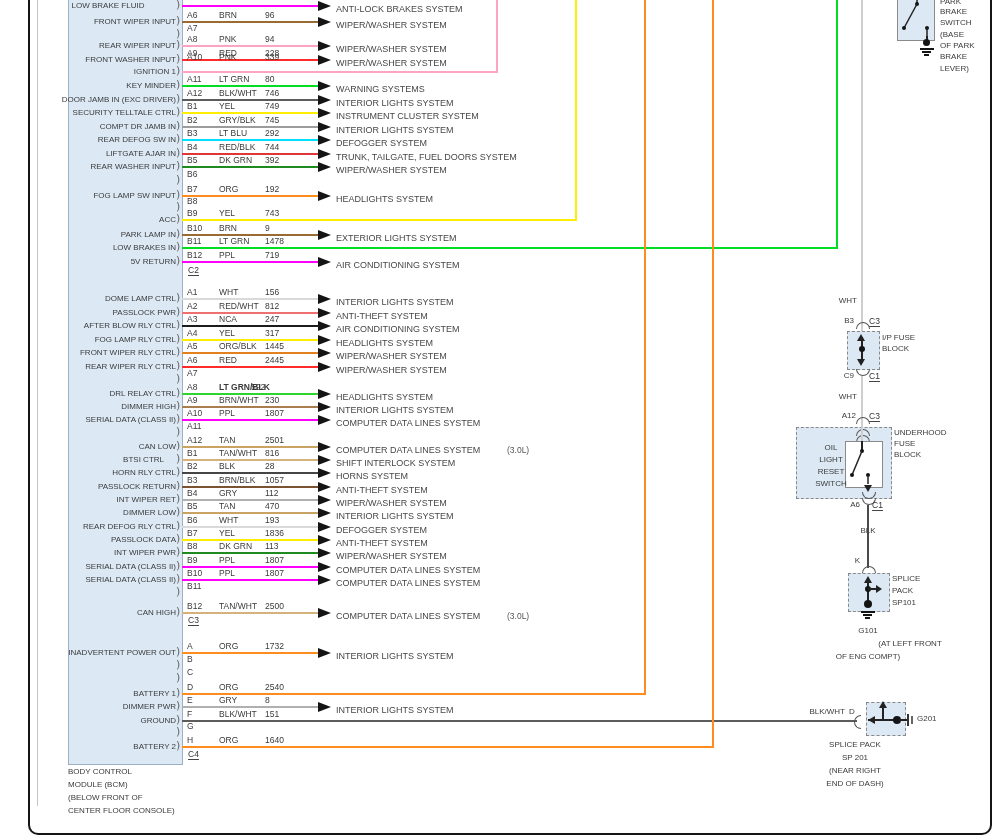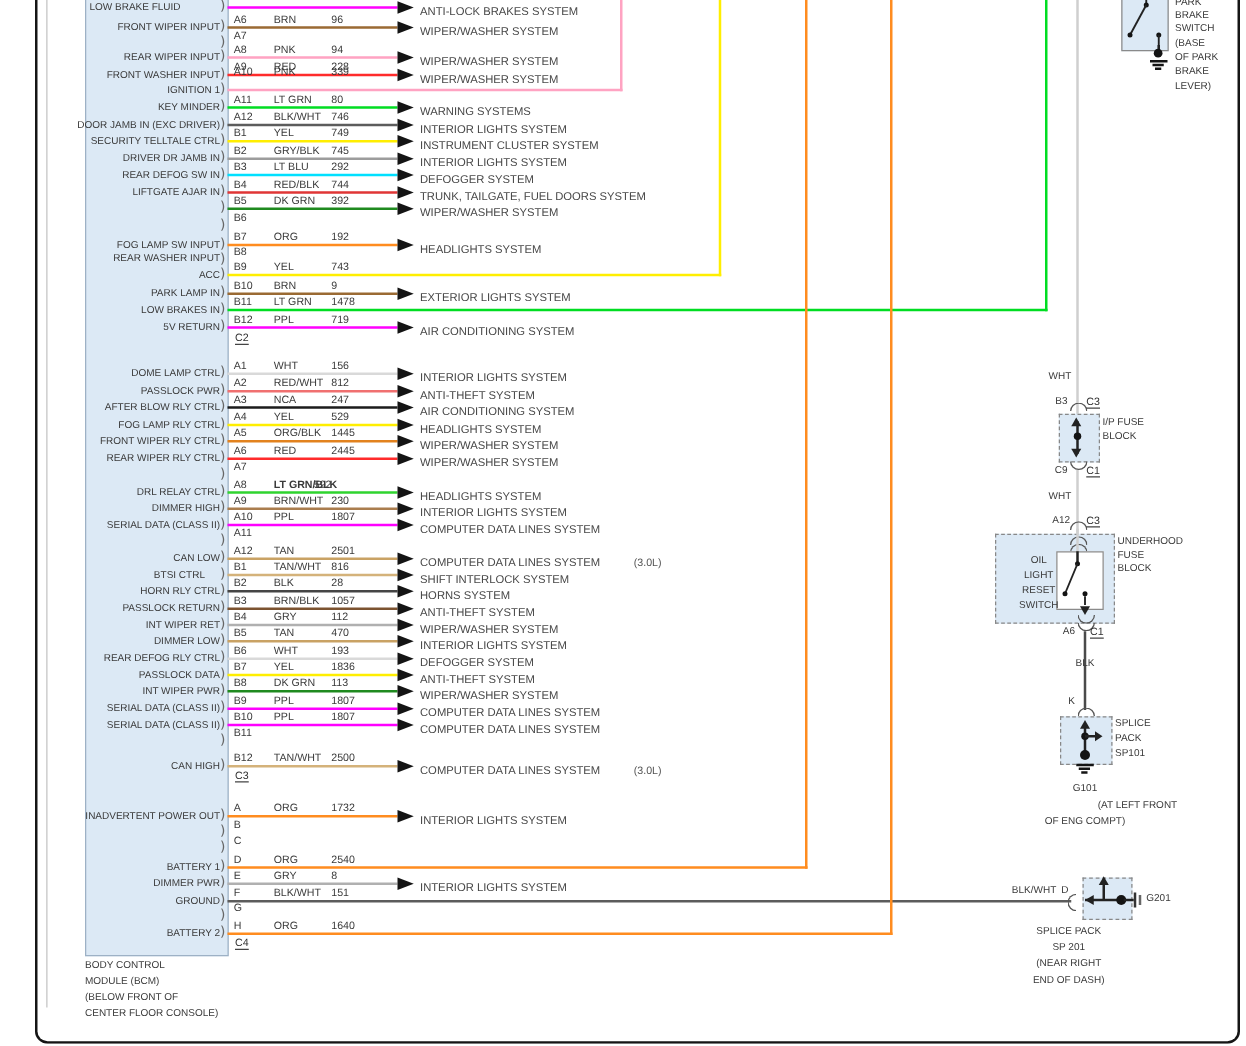--- a/index.html
+++ b/index.html
@@ -85,39 +85,39 @@
       <div class="tri-r" style="left:318px;top:95px;"></div>
       <div class="sys" style="left:336px;top:98px;">INTERIOR LIGHTS SYSTEM</div>
       <div class="bracket" style="left:176px;top:106px;">)</div>
       <div class="pin" style="left:187px;top:101px;"><span style="display: inline-block; width: 32px;">B1</span><span style="display: inline-block; width: 46px;">YEL</span><span>749</span></div>
       <div class="lbl rt" style="left:40px;top:108px;width:136px;">SECURITY TELLTALE CTRL</div>
       <div class="wire" style="left:182px;top:112px;width:136px;background:#FFEE00;"></div>
       <div class="tri-r" style="left:318px;top:108px;"></div>
       <div class="sys" style="left:336px;top:111px;">INSTRUMENT CLUSTER SYSTEM</div>
       <div class="bracket" style="left:176px;top:120px;">)</div>
       <div class="pin" style="left:187px;top:115px;"><span style="display: inline-block; width: 32px;">B2</span><span style="display: inline-block; width: 46px;">GRY/BLK</span><span>745</span></div>
-      <div class="lbl rt" style="left:40px;top:122px;width:136px;">DRIVER DR JAMB IN</div>
+      <div class="lbl rt" style="left:40px;top:122px;width:136px;">COMPT DR JAMB IN</div>
       <div class="wire" style="left:182px;top:126px;width:136px;background:#9C9C9C;"></div>
       <div class="tri-r" style="left:318px;top:122px;"></div>
       <div class="sys" style="left:336px;top:125px;">INTERIOR LIGHTS SYSTEM</div>
       <div class="bracket" style="left:176px;top:133px;">)</div>
       <div class="pin" style="left:187px;top:128px;"><span style="display: inline-block; width: 32px;">B3</span><span style="display: inline-block; width: 46px;">LT BLU</span><span>292</span></div>
       <div class="lbl rt" style="left:40px;top:135px;width:136px;">REAR DEFOG SW IN</div>
       <div class="wire" style="left:182px;top:139px;width:136px;background:#00E0FF;"></div>
       <div class="tri-r" style="left:318px;top:135px;"></div>
       <div class="sys" style="left:336px;top:138px;">DEFOGGER SYSTEM</div>
       <div class="bracket" style="left:176px;top:147px;">)</div>
       <div class="pin" style="left:187px;top:142px;"><span style="display: inline-block; width: 32px;">B4</span><span style="display: inline-block; width: 46px;">RED/BLK</span><span>744</span></div>
       <div class="lbl rt" style="left:40px;top:149px;width:136px;">LIFTGATE AJAR IN</div>
       <div class="wire" style="left:182px;top:153px;width:136px;background:#E03636;"></div>
       <div class="tri-r" style="left:318px;top:149px;"></div>
       <div class="sys" style="left:336px;top:152px;">TRUNK, TAILGATE, FUEL DOORS SYSTEM</div>
       <div class="bracket" style="left:176px;top:160px;">)</div>
       <div class="pin" style="left:187px;top:155px;"><span style="display: inline-block; width: 32px;">B5</span><span style="display: inline-block; width: 46px;">DK GRN</span><span>392</span></div>
-      <div class="lbl rt" style="left:40px;top:162px;width:136px;margin-top:40px;">REAR WASHER INPUT</div>
+      <div class="lbl rt" style="left:40px;top:162px;width:136px;">REAR WASHER INPUT</div>
       <div class="wire" style="left:182px;top:166px;width:136px;background:#1F8A1F;"></div>
       <div class="tri-r" style="left:318px;top:162px;"></div>
       <div class="sys" style="left:336px;top:165px;">WIPER/WASHER SYSTEM</div>
       <div class="bracket" style="left:176px;top:174px;">)</div>
       <div class="pin" style="left:187px;top:169px;"><span style="display: inline-block; width: 32px;">B6</span></div>
       <div class="bracket" style="left:176px;top:189px;">)</div>
       <div class="pin" style="left:187px;top:184px;"><span style="display: inline-block; width: 32px;">B7</span><span style="display: inline-block; width: 46px;">ORG</span><span>192</span></div>
       <div class="lbl rt" style="left:40px;top:191px;width:136px;">FOG LAMP SW INPUT</div>
       <div class="wire" style="left:182px;top:195px;width:136px;background:#FF8C1F;"></div>
       <div class="tri-r" style="left:318px;top:191px;"></div>
@@ -159,21 +159,21 @@
       <div class="wire" style="left:182px;top:312px;width:136px;background:#F07070;"></div>
       <div class="tri-r" style="left:318px;top:308px;"></div>
       <div class="sys" style="left:336px;top:311px;">ANTI-THEFT SYSTEM</div>
       <div class="bracket" style="left:176px;top:319px;">)</div>
       <div class="pin" style="left:187px;top:314px;"><span style="display: inline-block; width: 32px;">A3</span><span style="display: inline-block; width: 46px;">NCA</span><span>247</span></div>
       <div class="lbl rt" style="left:40px;top:321px;width:136px;">AFTER BLOW RLY CTRL</div>
       <div class="wire" style="left:182px;top:325px;width:136px;background:#1C1C1C;"></div>
       <div class="tri-r" style="left:318px;top:321px;"></div>
       <div class="sys" style="left:336px;top:324px;">AIR CONDITIONING SYSTEM</div>
       <div class="bracket" style="left:176px;top:333px;">)</div>
-      <div class="pin" style="left:187px;top:328px;"><span style="display: inline-block; width: 32px;">A4</span><span style="display: inline-block; width: 46px;">YEL</span><span>529</span></div>
+      <div class="pin" style="left:187px;top:328px;"><span style="display: inline-block; width: 32px;">A4</span><span style="display: inline-block; width: 46px;">YEL</span><span>317</span></div>
       <div class="lbl rt" style="left:40px;top:335px;width:136px;">FOG LAMP RLY CTRL</div>
       <div class="wire" style="left:182px;top:339px;width:136px;background:#FFEE00;"></div>
       <div class="tri-r" style="left:318px;top:335px;"></div>
       <div class="sys" style="left:336px;top:338px;">HEADLIGHTS SYSTEM</div>
       <div class="bracket" style="left:176px;top:346px;">)</div>
       <div class="pin" style="left:187px;top:341px;"><span style="display: inline-block; width: 32px;">A5</span><span style="display: inline-block; width: 46px;">ORG/BLK</span><span>1445</span></div>
       <div class="lbl rt" style="left:40px;top:348px;width:136px;">FRONT WIPER RLY CTRL</div>
       <div class="wire" style="left:182px;top:352px;width:136px;background:#E2821E;"></div>
       <div class="tri-r" style="left:318px;top:348px;"></div>
       <div class="sys" style="left:336px;top:351px;">WIPER/WASHER SYSTEM</div>

